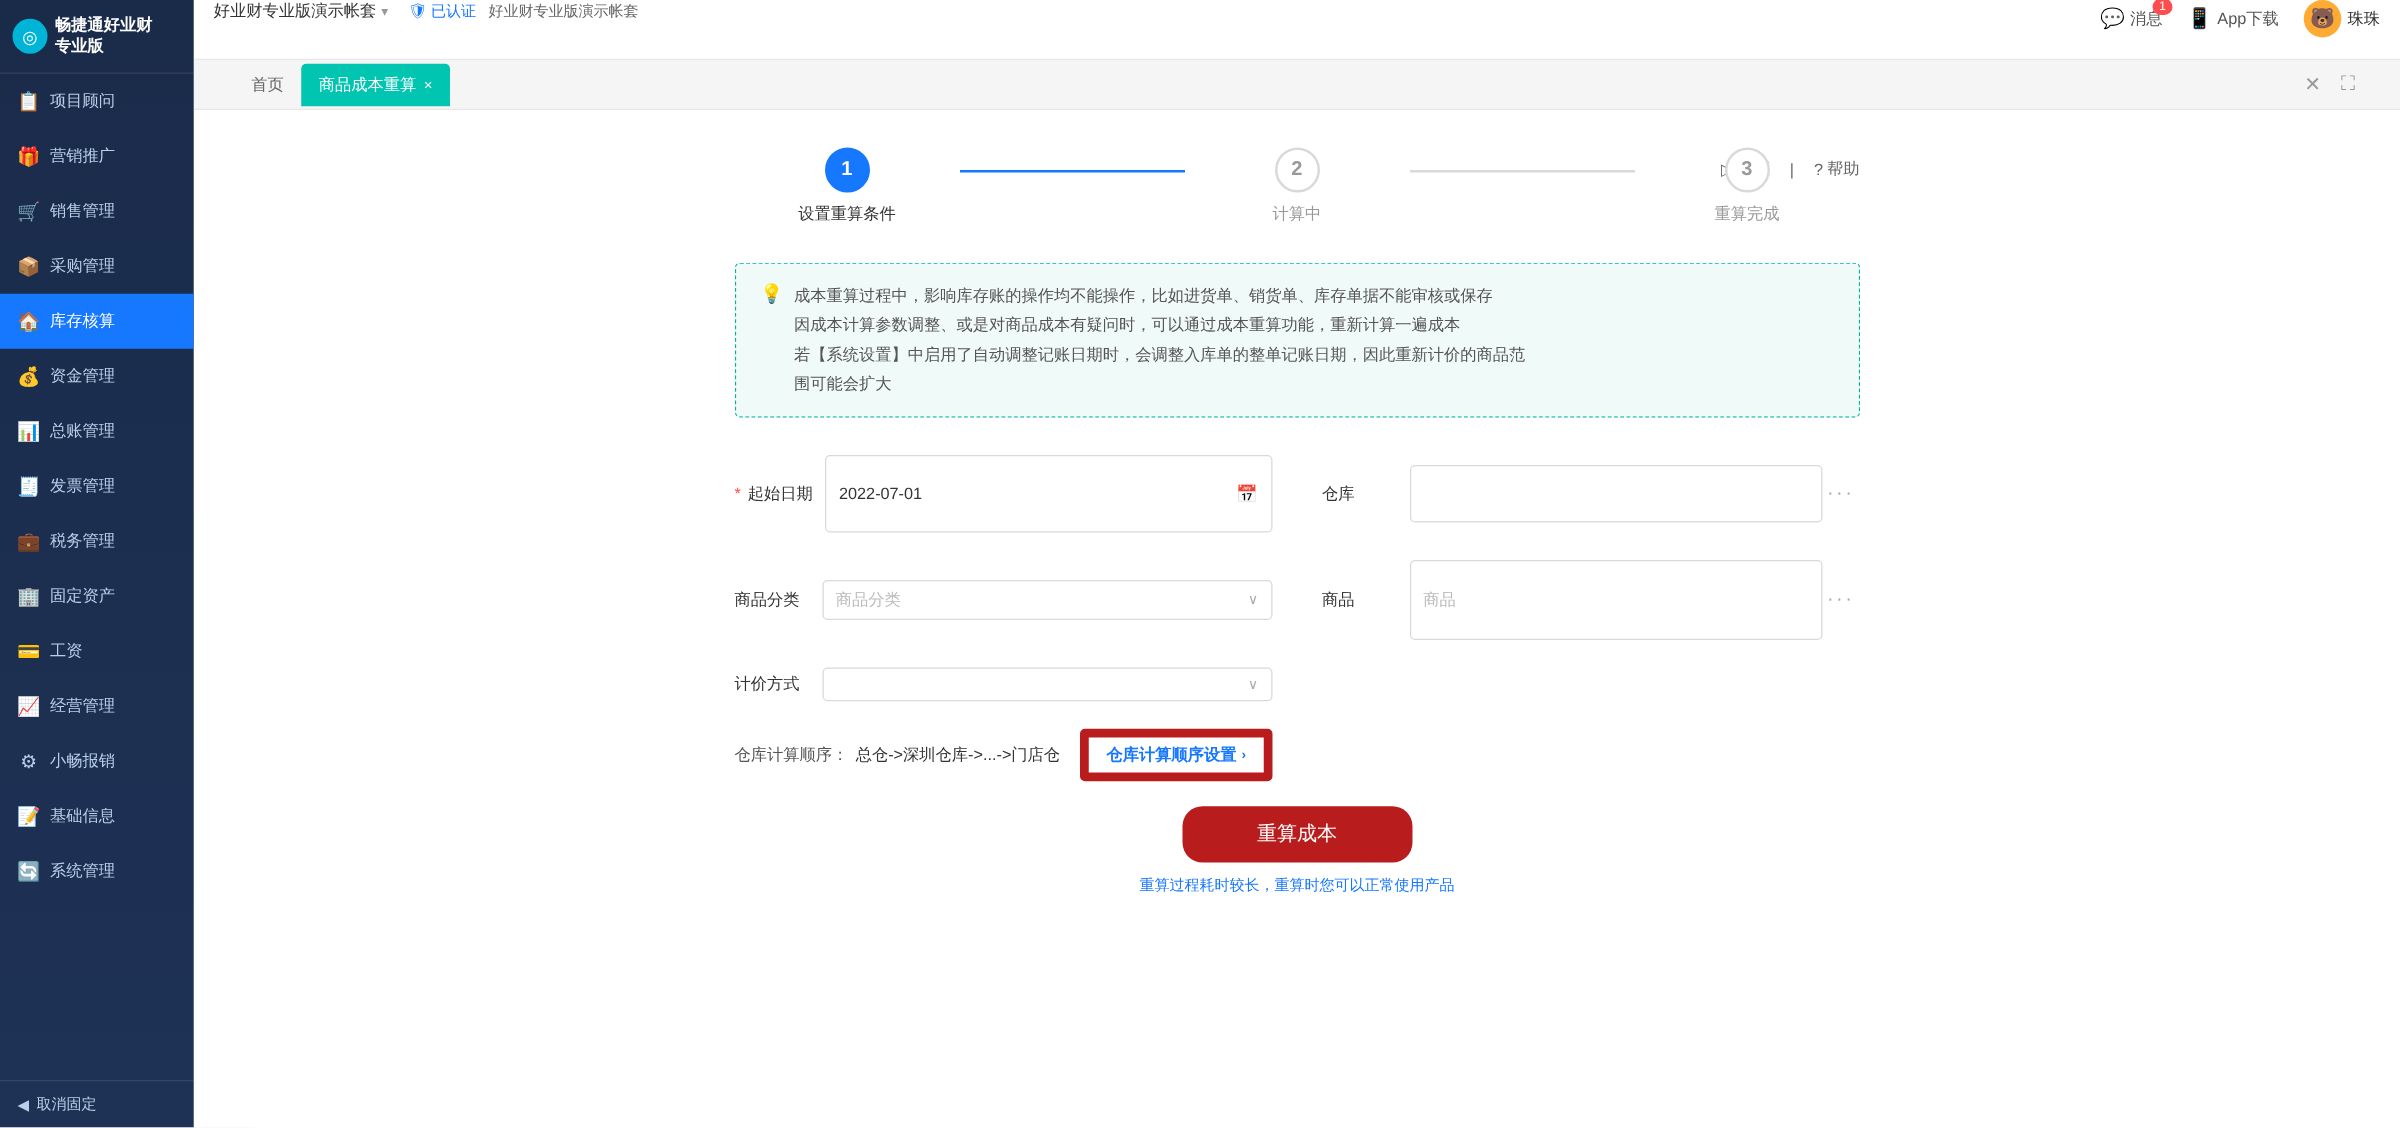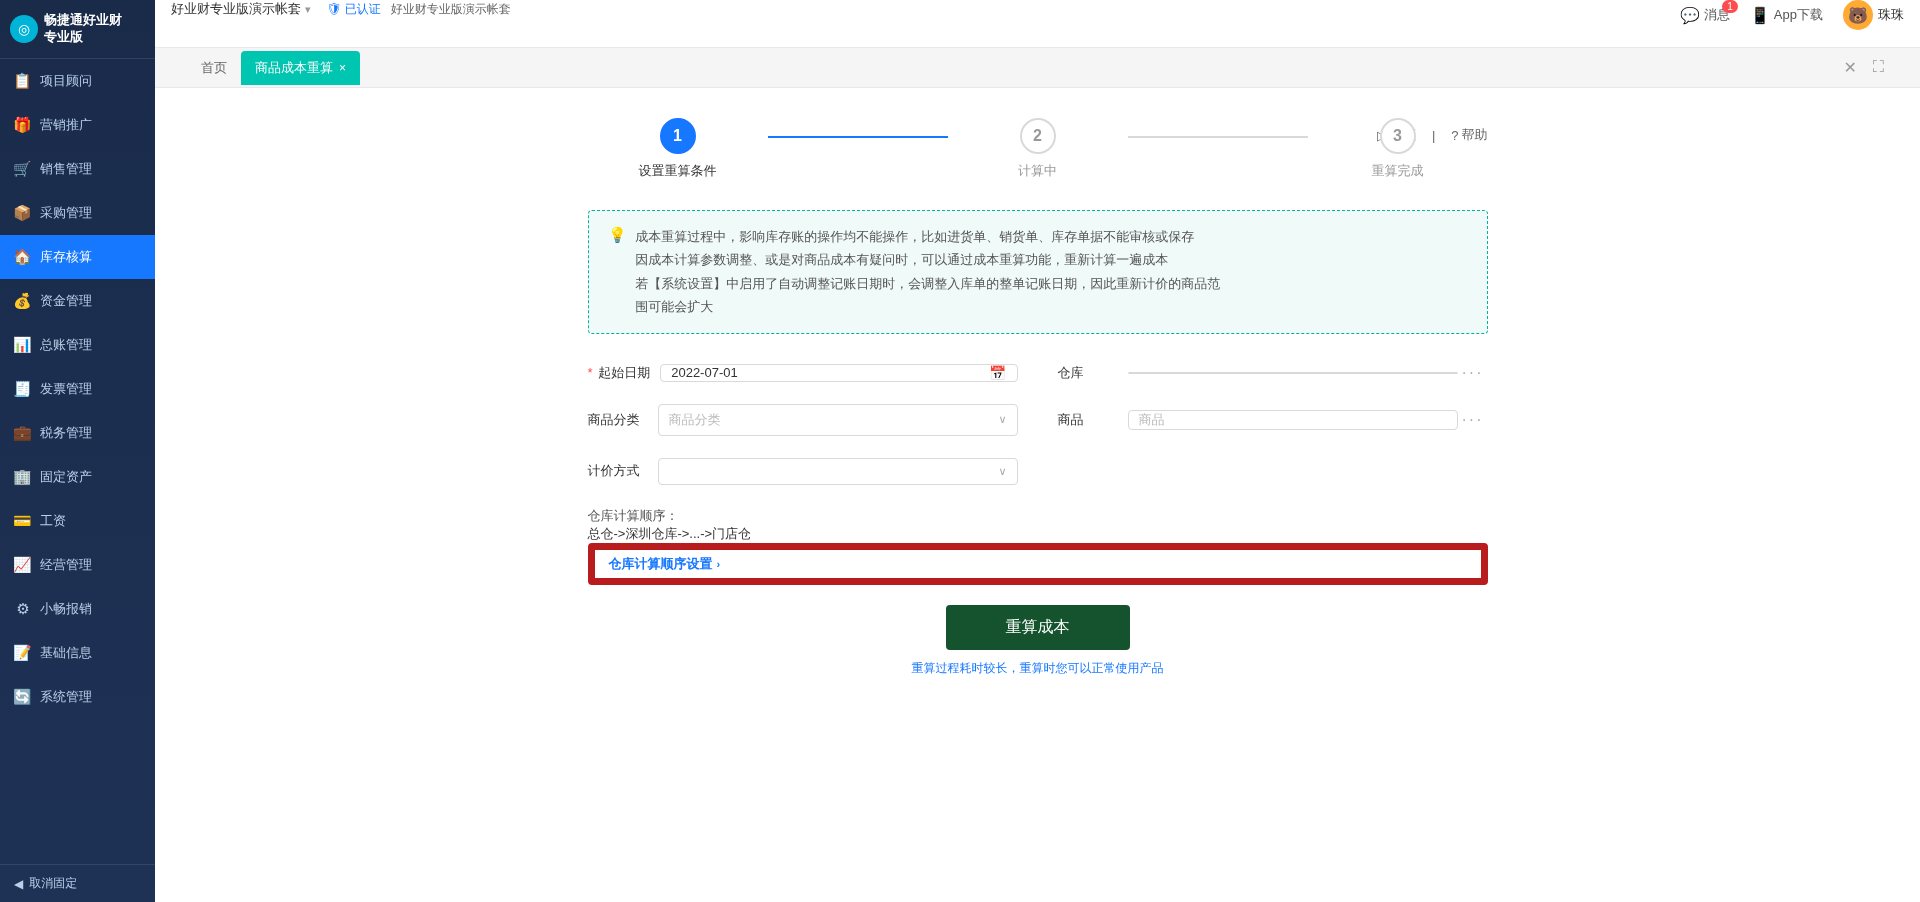--- a/index.html
+++ b/index.html
@@ -283,21 +283,21 @@
       color: #333;
       white-space: nowrap;
       margin-right: 10px;
       min-width: 60px;
     }
     .required-star { color: #ff4d4f; margin-right: 2px; }
     .form-input {
       flex: 1;
       border: 1px solid #d9d9d9;
       border-radius: 4px;
-      padding: 0 10px;
+      padding: 22px 10px;
       font-size: 13px;
       color: #333;
       outline: none;
       background: white;
       display: flex;
       align-items: center;
       justify-content: space-between;
     }
     .form-input-placeholder { color: #bbb; }
     .form-input-icon { color: #aaa; font-size: 14px; cursor: pointer; }
@@ -319,23 +319,23 @@
       color: #aaa;
       font-size: 16px;
       cursor: pointer;
       padding: 0 4px;
       letter-spacing: 2px;
     }
 
     
     .calc-order-row {
       display: flex;
+      align-items: center;
       font-size: 13px;
       color: #555;
-      flex-direction: column;
     }
     .calc-order-label { margin-right: 6px; }
     .calc-order-value { color: #333; margin-right: 16px; }
     .calc-order-btn {
       background: white;
       border: 7px solid #b91c1c;
       color: #1677ff;
       padding: 5px 14px;
       border-radius: 4px;
       cursor: pointer;
@@ -348,25 +348,25 @@
     .calc-order-btn-arrow { font-size: 11px; }
 
     
     .submit-area {
       display: flex;
       flex-direction: column;
       align-items: center;
       margin-top: 20px;
     }
     .submit-btn {
-      background: #14532d;
+      background: #b91c1c;
       color: white;
       border: none;
       padding: 12px 60px;
-      border-radius: 4px;
+      border-radius: 16px;
       font-size: 16px;
       cursor: pointer;
       margin-bottom: 10px;
     }
     .submit-hint { color: #1677ff; font-size: 12px; }
 
     
     .sidebar::-webkit-scrollbar { width: 4px; }
     .sidebar::-webkit-scrollbar-thumb { background: rgba(255,255,255,0.2); border-radius: 2px; }
     .page-content::-webkit-scrollbar { width: 6px; }

